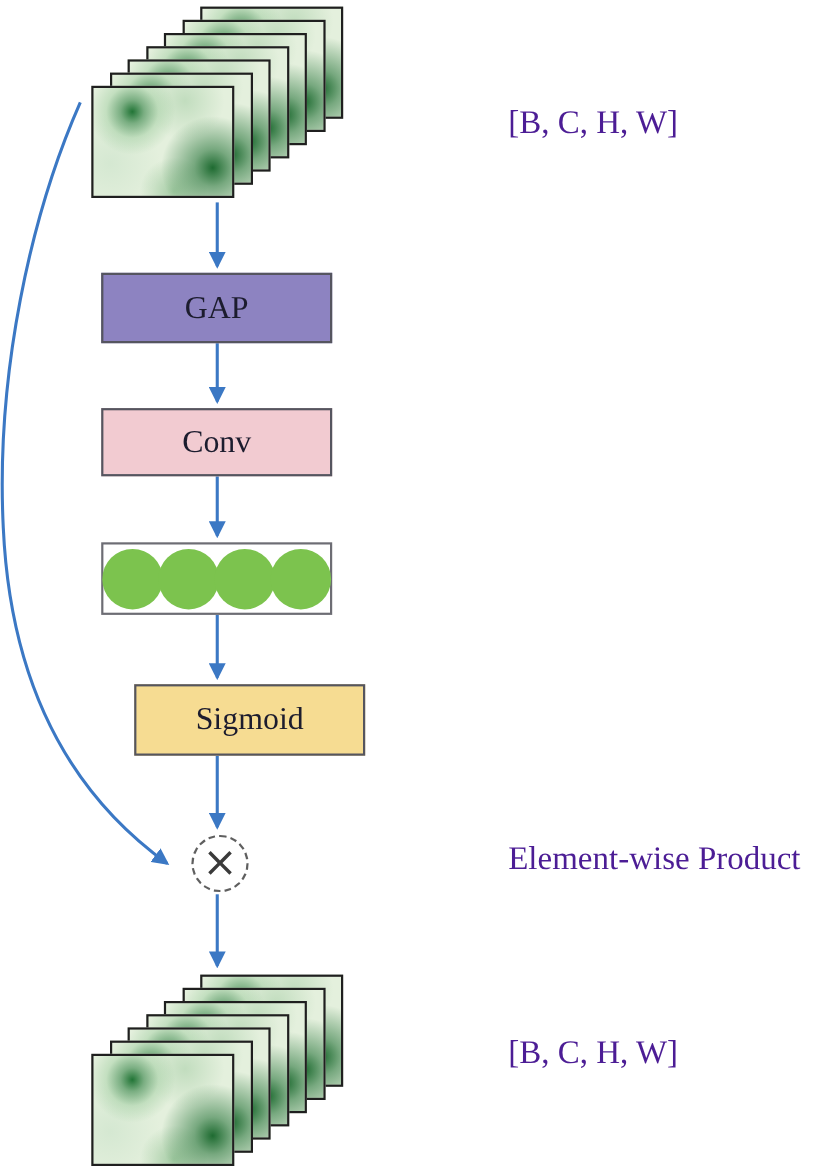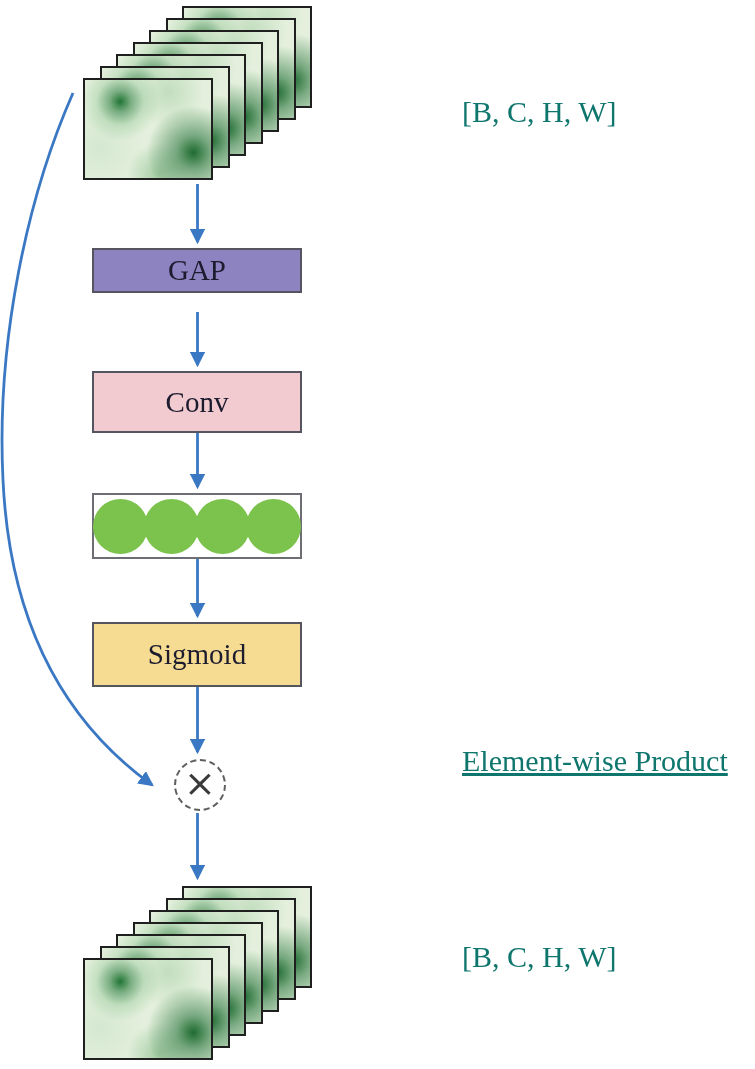--- a/index.html
+++ b/index.html
@@ -24,30 +24,30 @@
       radial-gradient(circle at 86% 74%, rgba(20,100,40,0.95) 0%, rgba(30,110,50,0.55) 13%, rgba(0,0,0,0) 36%),
       radial-gradient(circle at 58% 96%, rgba(70,150,80,0.40) 0%, rgba(0,0,0,0) 26%),
       radial-gradient(circle at 66% 12%, rgba(165,205,165,0.55) 0%, rgba(0,0,0,0) 30%),
       radial-gradient(circle at 12% 70%, rgba(200,225,200,0.55) 0%, rgba(0,0,0,0) 35%),
       #e4f0dd;
   }
 
   
   .block {
     position: absolute;
-    left: 92px; width: 210px; height: 45px;
+    left: 92px; width: 210px; height: 64px;
     box-sizing: border-box;
     border: 2px solid #55555f;
     display: flex; align-items: center; justify-content: center;
     font-size: 29px; color: #1c1c2e;
     z-index: 4;
   }
   #gap-box     { top: 248px; }
   #conv-box    { top: 371px; height: 62px; justify-content: center; }
-  #sigmoid-box { top: 622px; height: 65px; }
+  #sigmoid-box { top: 622px; height: 65px; margin-left: 30px; }
 
   
   #vector-box {
     position: absolute;
     left: 92px; top: 493px; width: 210px; height: 66px;
     box-sizing: border-box;
     border: 2px solid #6d6d74;
     background: #ffffff;
     display: flex; align-items: center; justify-content: space-between;
     padding: 0 1px;
@@ -69,28 +69,28 @@
   #multiply-node .x-glyph {
     font-family: "DejaVu Sans", sans-serif;
     font-size: 38px; line-height: 1; color: #3a3a3a;
     transform: translateY(-2px);
   }
 
   
   .annotation {
     position: absolute;
     left: 462px;
-    font-size: 30px; color: #0f766e;
+    font-size: 30px; color: #4c1d95;
     white-space: nowrap;
     z-index: 4;
   }
   #label-input-shape   { top: 95px;  }
   #label-adaptive      { top: 387px; }
   #label-vector-shape  { top: 517px; }
-  #label-product       { top: 744px; text-decoration: underline; }
+  #label-product       { top: 764px; }
   #label-output-shape  { top: 940px; }
 
   
   #arrows-layer { position: absolute; left: 0; top: 0; z-index: 3; pointer-events: none; }
 </style>
 </head>
 <body>
 
 <div id="canvas">
 

